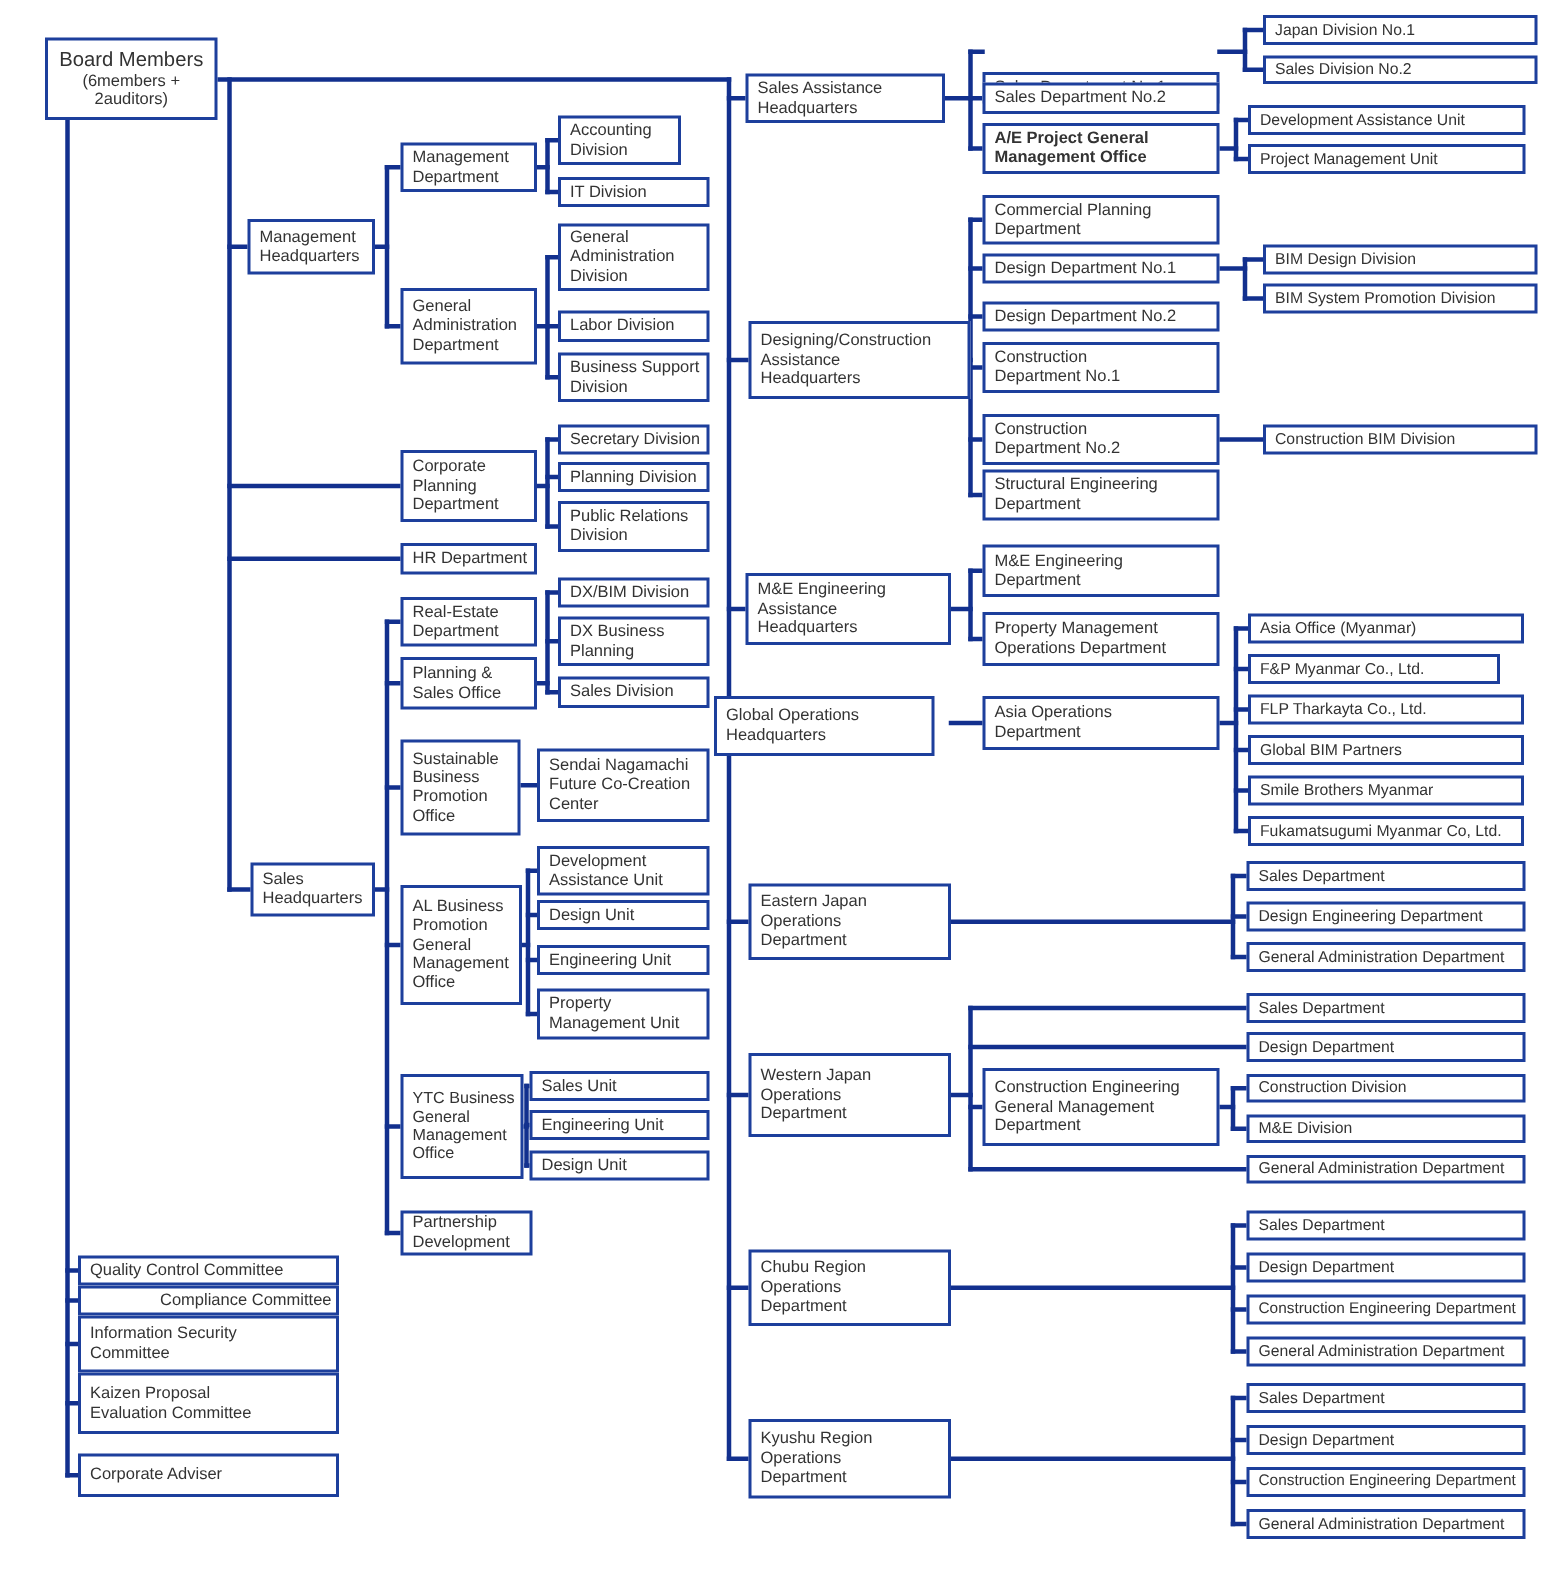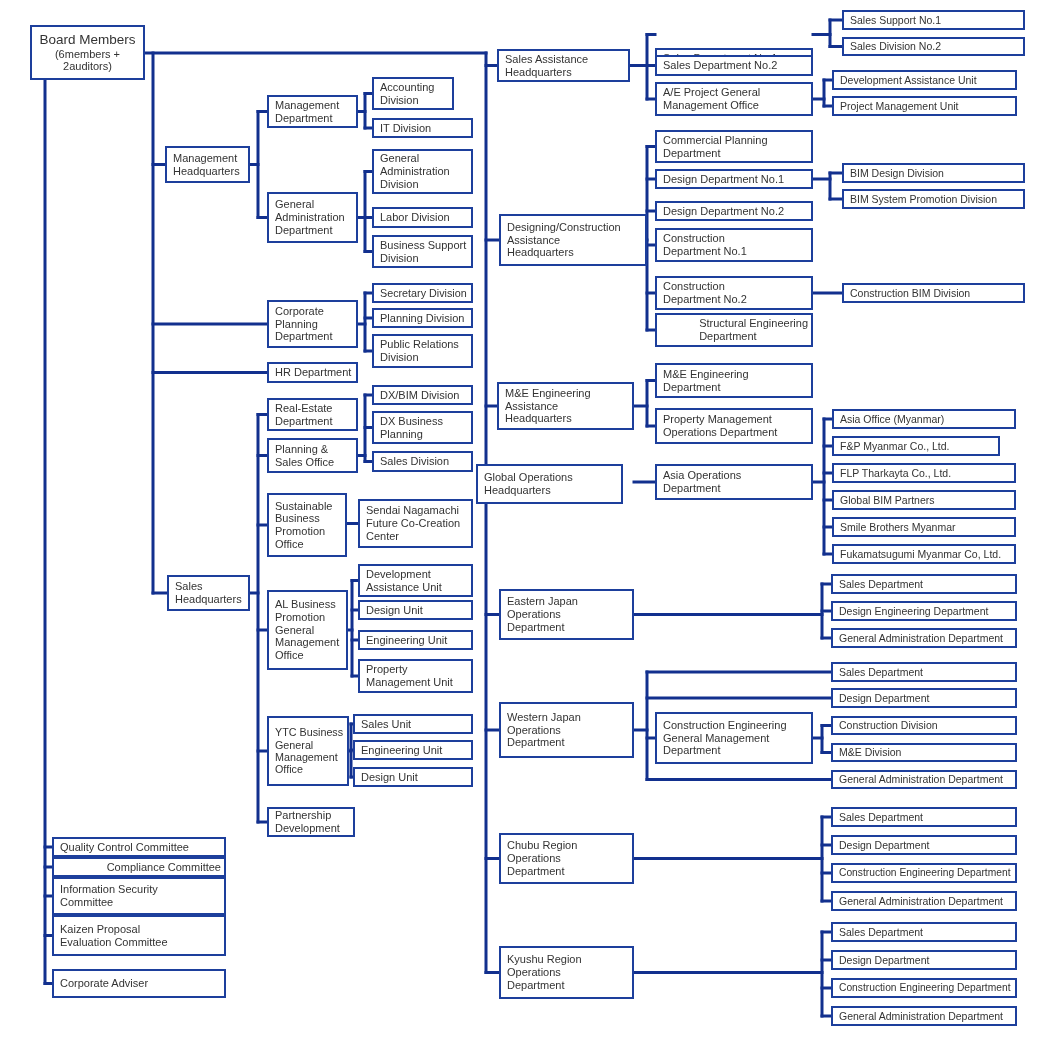--- a/index.html
+++ b/index.html
@@ -281,29 +281,29 @@
 Development</span>
       </div>
       <div class="node" style="left: 497px; top: 49px; width: 133px; height: 33px;">
         <span class="lbl">Sales Assistance
 Headquarters</span>
       </div>
       <div class="node" style="left: 655px; top: 24px; width: 158px; height: 21px; margin-top: 24px;">
         <span class="lbl">Sales Department No.1</span>
       </div>
       <div class="node" style="left: 842px; top: 10px; width: 183px; height: 20px;">
-        <span class="lbl" style="font-size: 10.5px;">Sales Support No.1</span>
+        <span class="lbl" style="font-size: 10.5px;">Japan Division No.1</span>
       </div>
       <div class="node" style="left: 842px; top: 37px; width: 183px; height: 19px;">
         <span class="lbl" style="font-size: 10.5px;">Sales Division No.2</span>
       </div>
       <div class="node" style="left: 655px; top: 55px; width: 158px; height: 21px;">
         <span class="lbl">Sales Department No.2</span>
       </div>
-      <div class="node" style="left: 655px; top: 82px; width: 158px; height: 34px;">
+      <div class="node" style="left: 655px; top: 82px; width: 158px; height: 34px; font-weight: bold;">
         <span class="lbl">A/E Project General
 Management Office</span>
       </div>
       <div class="node" style="left: 832px; top: 70px; width: 185px; height: 20px;">
         <span class="lbl" style="font-size: 10.5px;">Development Assistance Unit</span>
       </div>
       <div class="node" style="left: 832px; top: 96px; width: 185px; height: 20px;">
         <span class="lbl" style="font-size: 10.5px;">Project Management Unit</span>
       </div>
       <div class="node" style="left: 499px; top: 214px; width: 148px; height: 52px;">
@@ -331,21 +331,21 @@
         <span class="lbl">Construction
 Department No.1</span>
       </div>
       <div class="node" style="left: 655px; top: 276px; width: 158px; height: 34px;">
         <span class="lbl">Construction
 Department No.2</span>
       </div>
       <div class="node" style="left: 842px; top: 283px; width: 183px; height: 20px;">
         <span class="lbl" style="font-size: 10.5px;">Construction BIM Division</span>
       </div>
-      <div class="node" style="left: 655px; top: 313px; width: 158px; height: 34px; align-items: flex-end;">
+      <div class="node" style="left: 655px; top: 313px; width: 158px; height: 34px;">
         <span class="lbl">Structural Engineering
 Department</span>
       </div>
       <div class="node" style="left: 497px; top: 382px; width: 137px; height: 48px;">
         <span class="lbl">M&amp;E Engineering
 Assistance
 Headquarters</span>
       </div>
       <div class="node" style="left: 655px; top: 363px; width: 158px; height: 35px;">
         <span class="lbl">M&amp;E Engineering

